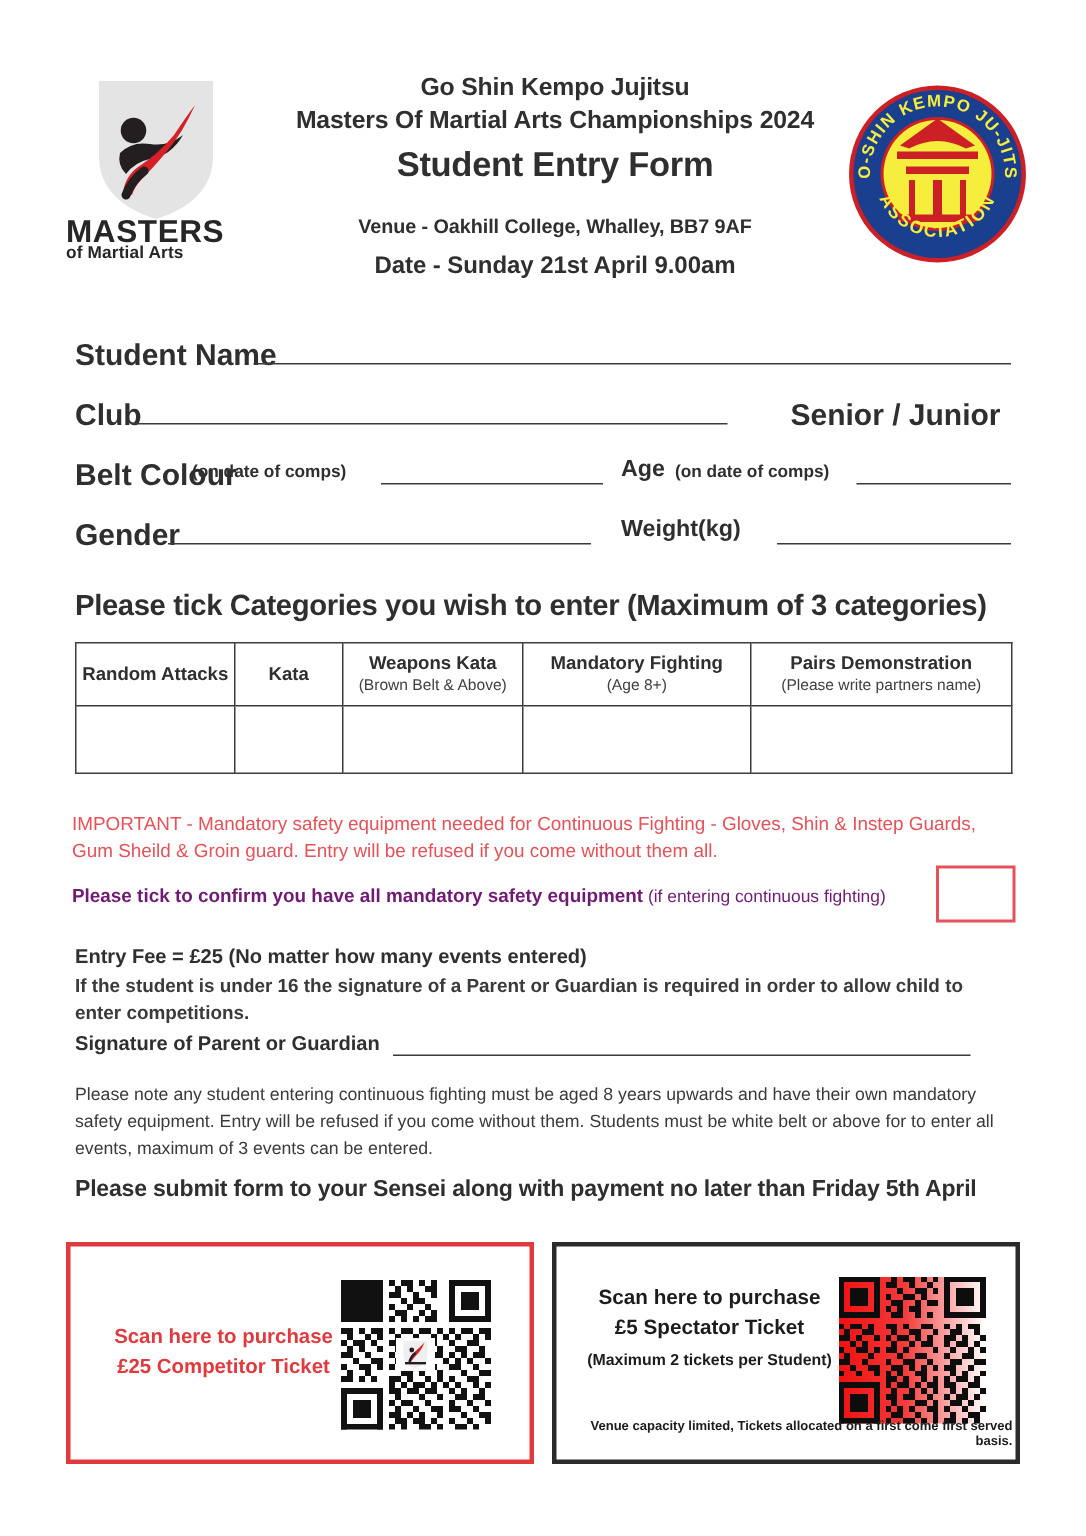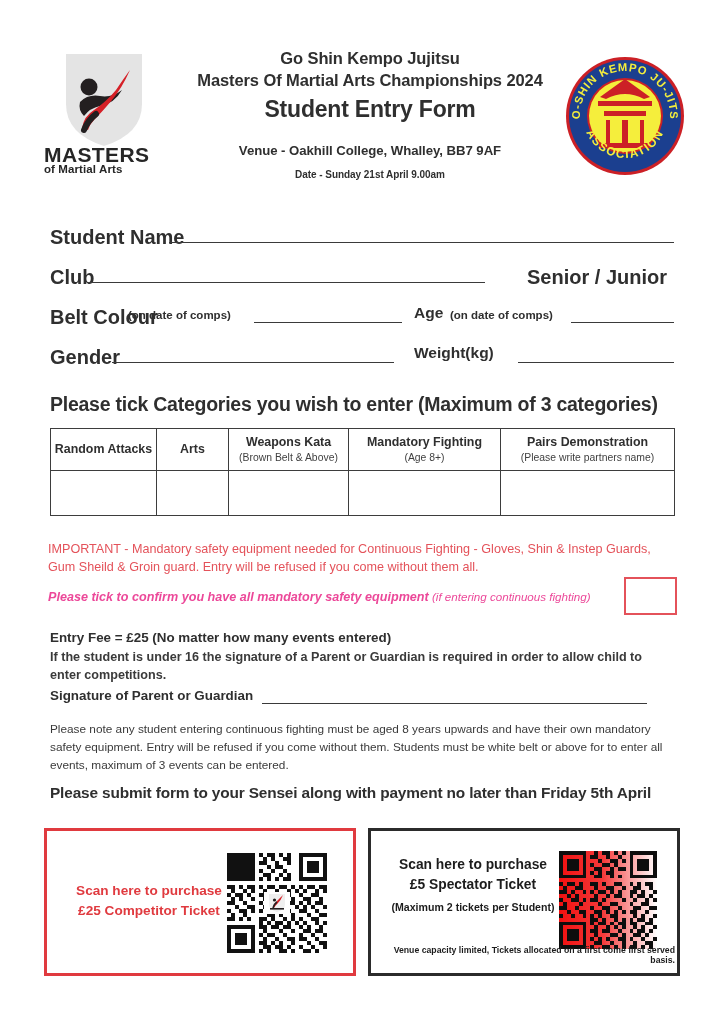--- a/index.html
+++ b/index.html
@@ -19,21 +19,21 @@
   
   .header { position: absolute; left: 0; top: 48px; width: 724px; height: 150px; }
   .header-center {
     position: absolute; left: 170px; top: 0; width: 400px;
     text-align: center;
   }
   .h-line1 { font-size: 16.5px; font-weight: bold; letter-spacing: -0.1px; line-height: 1.33; color: #2f2f2f; }
   .h-line2 { font-size: 16.5px; font-weight: bold; letter-spacing: -0.1px; line-height: 1.33; color: #2f2f2f; }
   .h-title { font-size: 23px; font-weight: bold; margin-top: 4px; letter-spacing: -0.2px; color: #2f2f2f; }
   .h-venue { font-size: 13.2px; font-weight: bold; margin-top: 20px; letter-spacing: -0.05px; }
-  .h-date  { font-size: 10px; font-weight: bold; margin-top: 11px; letter-spacing: -0.05px; }
+  .h-date  { font-size: 16px; font-weight: bold; margin-top: 11px; letter-spacing: -0.05px; }
 
   
   .logo-left { position: absolute; left: 44px; top: 50px; width: 120px; height: 125px; }
   .logo-left .wordmark {
     position: absolute; left: 0; bottom: 0; width: 120px; text-align: left;
     line-height: 1;
   }
   .logo-left .wm1 {
     font-size: 21px; font-weight: bold; letter-spacing: 0.4px; color: #262626;
     display: block;
@@ -79,21 +79,21 @@
   .cat-name { font-size: 12.4px; font-weight: bold; color: #2f2f2f; line-height: 1.2; }
   .cat-sub { font-size: 10.4px; font-weight: normal; color: #3f3f3f; line-height: 1.25; margin-top: 1px; }
 
   
   .warn {
     position: absolute; left: 48px; top: 540px; width: 630px;
     font-size: 12.6px; color: #e4525a; line-height: 1.45;
   }
   .confirm {
     position: absolute; left: 48px; top: 589px; width: 600px;
-    font-size: 12.6px; color: #ec4899; line-height: 1.3; font-style: italic;
+    font-size: 12.6px; color: #701a75; line-height: 1.3;
   }
   .confirm b { font-weight: bold; }
   .confirm .paren { font-weight: normal; font-size: 11.6px; }
   .confirm-box {
     position: absolute; left: 624px; top: 577px; width: 53px; height: 38px;
     border: 2.6px solid #e4525a; background: #ffffff;
   }
 
   
   .fee-title {
@@ -249,21 +249,21 @@
 
   <div class="tick-heading">Please tick Categories you wish to enter (Maximum of 3 categories)</div>
 
   <table class="cat-table">
     <tbody>
         <tr class="head">
       <td style="width:106px;">
         <div class="cat-name">Random Attacks</div>
       </td>
       <td style="width:72px;">
-        <div class="cat-name">Arts</div>
+        <div class="cat-name">Kata</div>
       </td>
       <td style="width:120px;">
         <div class="cat-name">Weapons Kata</div>
         <div class="cat-sub">(Brown Belt &amp; Above)</div>
       </td>
       <td style="width:152px;">
         <div class="cat-name">Mandatory Fighting</div>
         <div class="cat-sub">(Age 8+)</div>
       </td>
       <td style="width:174px;">

